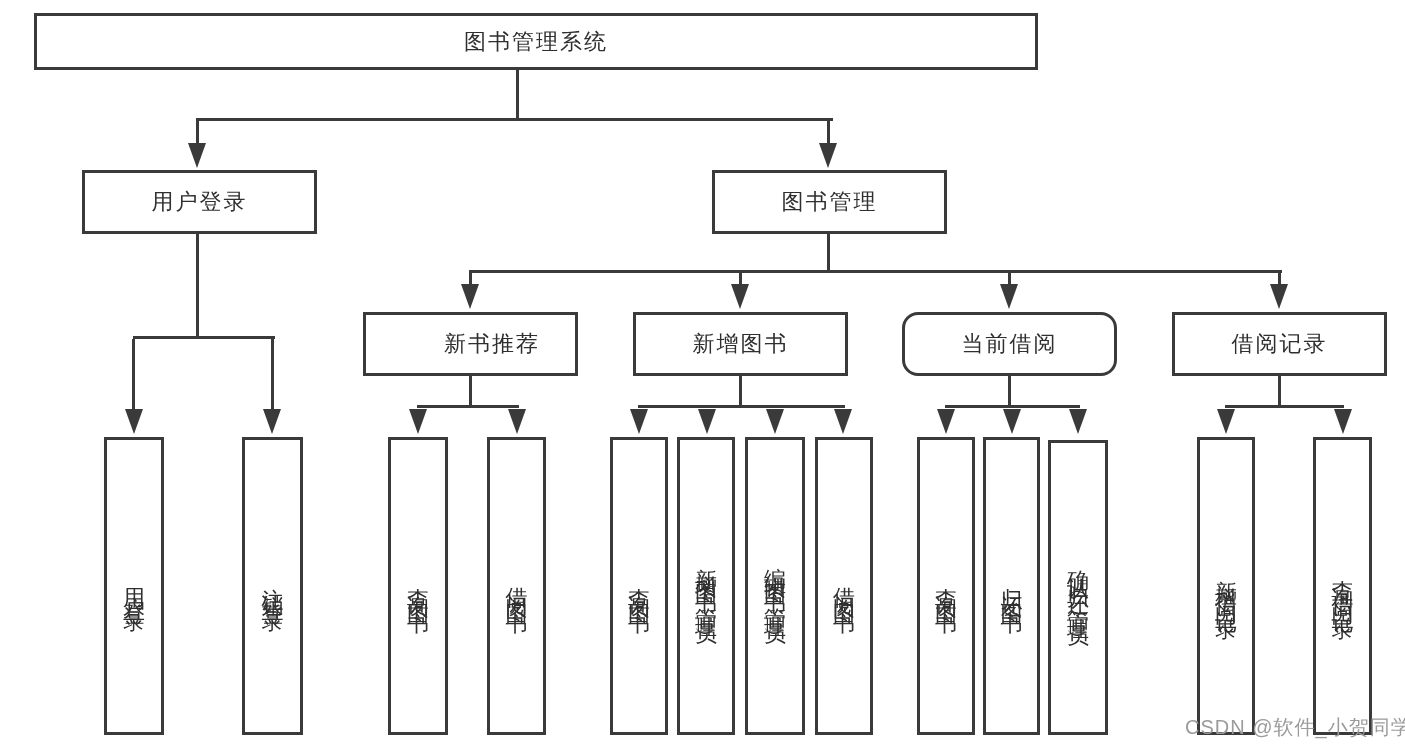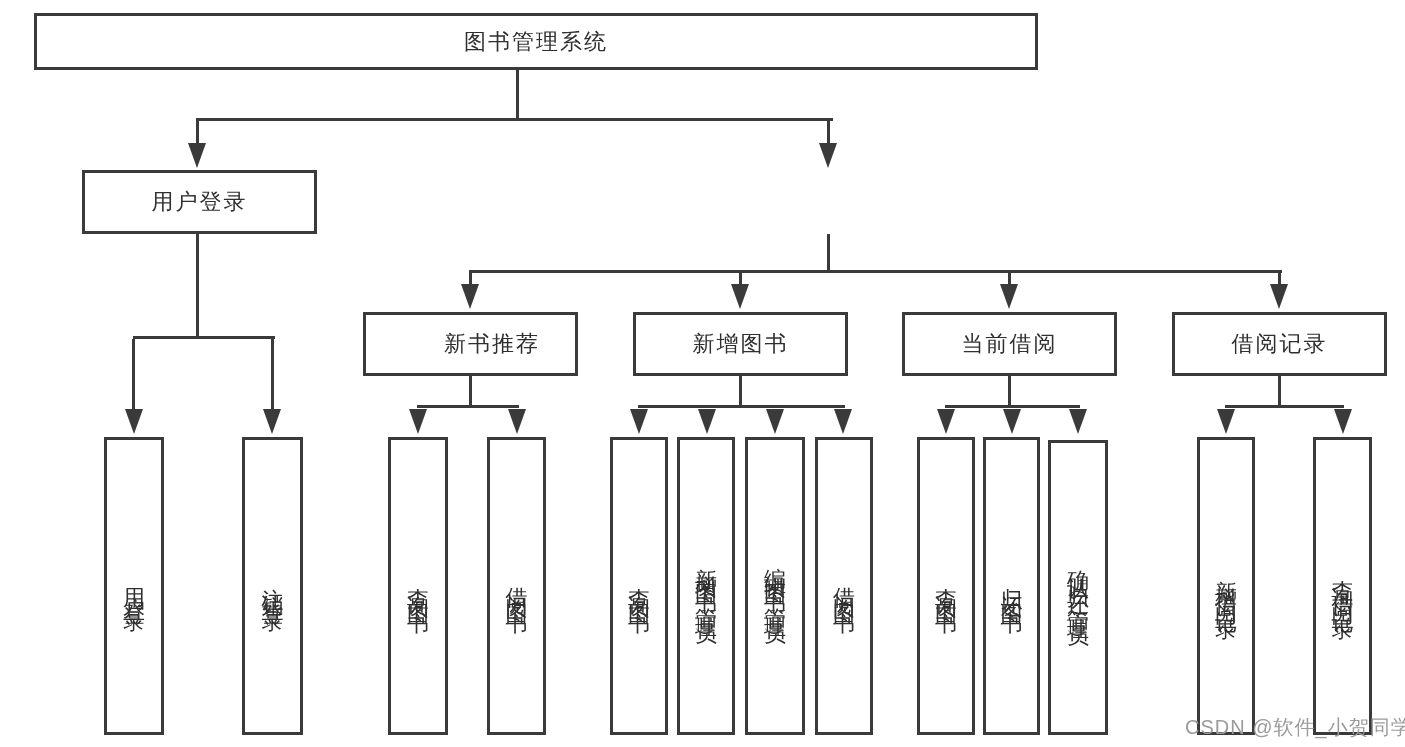--- a/index.html
+++ b/index.html
@@ -39,20 +39,23 @@
   <div class="line" style="left:516px; top:70px; width:3px; height:50px;"></div>
   <div class="line" style="left:196px; top:118px; width:637px; height:3px;"></div>
   <div class="line" style="left:196px; top:121px; width:3px; height:23px;"></div>
   <div class="line" style="left:827px; top:121px; width:3px; height:23px;"></div>
   <div class="arrow" style="left:188px; top:143px;"></div>
   <div class="arrow" style="left:819px; top:143px;"></div>
 
   <div class="box" style="left:82px; top:170px; width:235px; height:64px;">
     <span>用户登录</span>
   </div>
+  <div class="box" style="left:712px; top:170px; width:235px; height:64px;">
+    <span>图书管理</span>
+  </div>
 
   <div class="line" style="left:196px; top:234px; width:3px; height:104px;"></div>
   <div class="line" style="left:133px; top:336px; width:142px; height:3px;"></div>
   <div class="line" style="left:132px; top:339px; width:3px; height:72px;"></div>
   <div class="line" style="left:271px; top:339px; width:3px; height:72px;"></div>
   <div class="arrow" style="left:125px; top:409px;"></div>
   <div class="arrow" style="left:263px; top:409px;"></div>
 
   <div class="line" style="left:827px; top:234px; width:3px; height:39px;"></div>
   <div class="line" style="left:469px; top:270px; width:813px; height:3px;"></div>
@@ -64,21 +67,21 @@
   <div class="arrow" style="left:731px; top:284px;"></div>
   <div class="arrow" style="left:1000px; top:284px;"></div>
   <div class="arrow" style="left:1270px; top:284px;"></div>
 
   <div class="box" style="left:363px; top:312px; width:215px; height:64px;padding-left:43px;">
     <span>新书推荐</span>
   </div>
   <div class="box" style="left:633px; top:312px; width:215px; height:64px;">
     <span>新增图书</span>
   </div>
-  <div class="box" style="left:902px; top:312px; width:215px; height:64px;">
+  <div class="box" style="left:902px; top:312px; width:215px; height:64px;border-radius:16px;">
     <span>当前借阅</span>
   </div>
   <div class="box" style="left:1172px; top:312px; width:215px; height:64px;">
     <span>借阅记录</span>
   </div>
 
   <div class="line" style="left:469px; top:376px; width:3px; height:31px;"></div>
   <div class="line" style="left:417px; top:405px; width:102px; height:3px;"></div>
   <div class="arrow" style="left:409px; top:409px;"></div>
   <div class="arrow" style="left:508px; top:409px;"></div>

